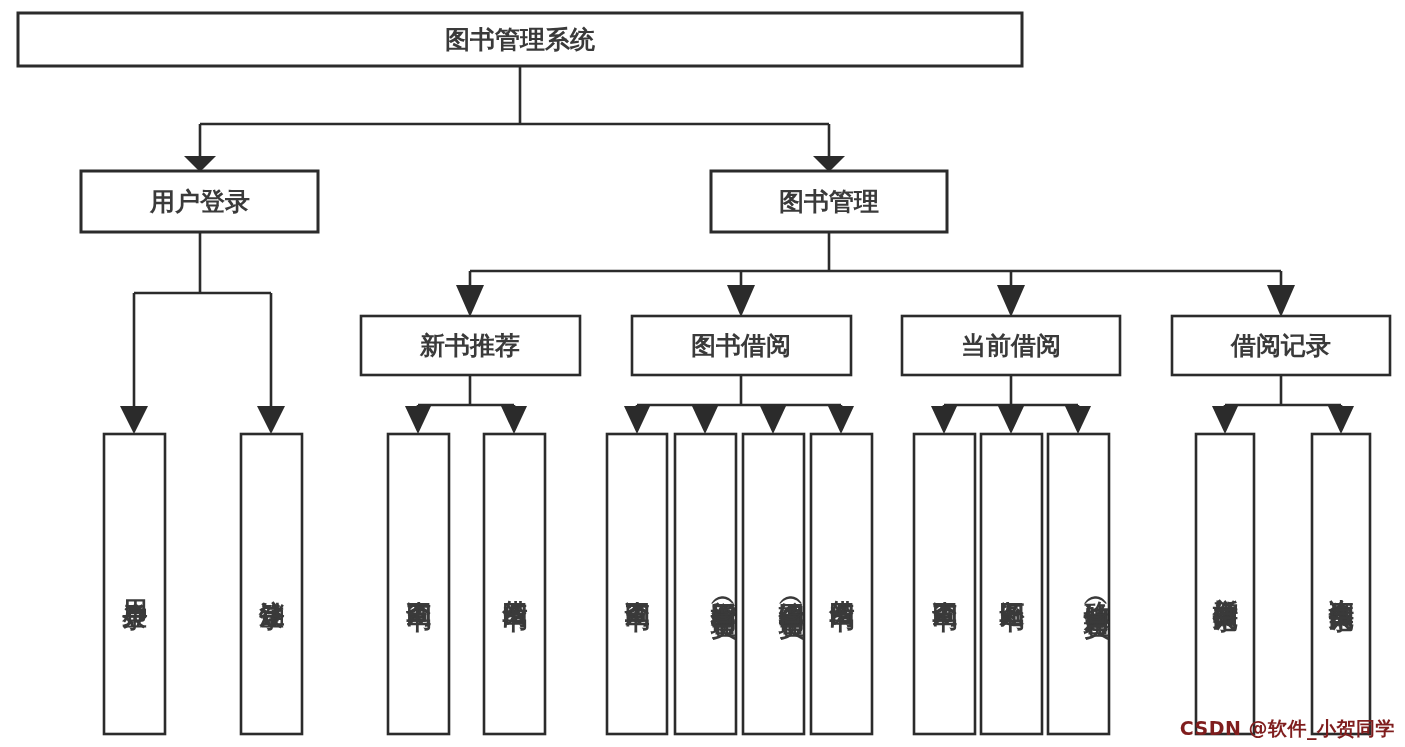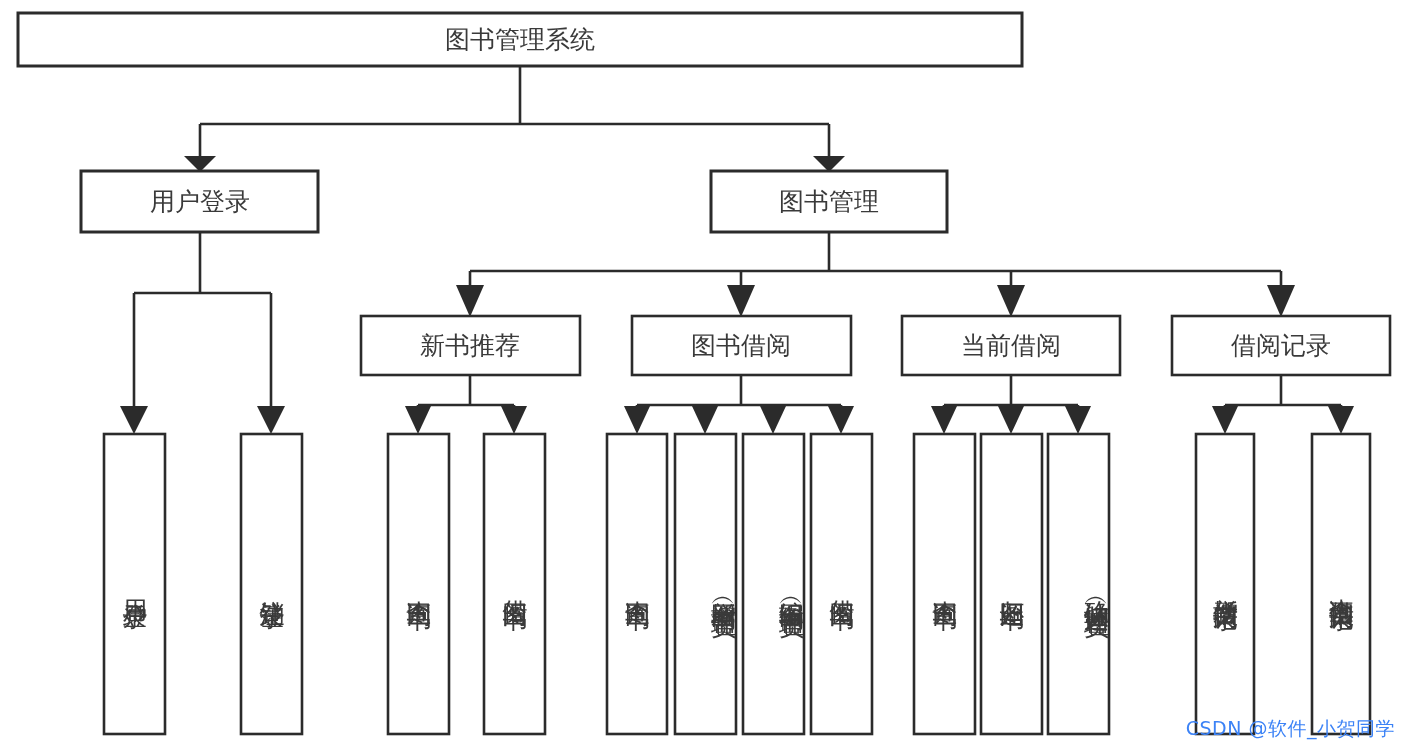--- a/index.html
+++ b/index.html
@@ -12,20 +12,21 @@
     width: 1405px;
     height: 747px;
     font-family: "DejaVu Sans", "Liberation Sans", sans-serif;
     overflow: hidden;
   }
   #diagram-root {
     position: relative;
     width: 1405px;
     height: 747px;
     background: #ffffff;
+    font-weight: bold;
   }
   svg.flow {
     display: block;
     width: 1405px;
     height: 747px;
   }
   .node-rect {
     fill: #ffffff;
     stroke: #2b2b2b;
     stroke-width: 3;
@@ -66,21 +67,21 @@
     align-items: center;
     justify-content: center;
     pointer-events: none;
   }
   .watermark {
     position: absolute;
     right: 10px;
     bottom: 5px;
     font-family: "DejaVu Sans", "Liberation Sans", sans-serif;
     font-size: 19px;
-    color: #3b82f6;
+    color: #7f1d1d;
     white-space: nowrap;
     letter-spacing: 0.5px;
   }
 </style>
 </head>
 <body>
 
 <div id="diagram-root">
 
   <svg class="flow" viewBox="0 0 1405 747" xmlns="http://www.w3.org/2000/svg">

